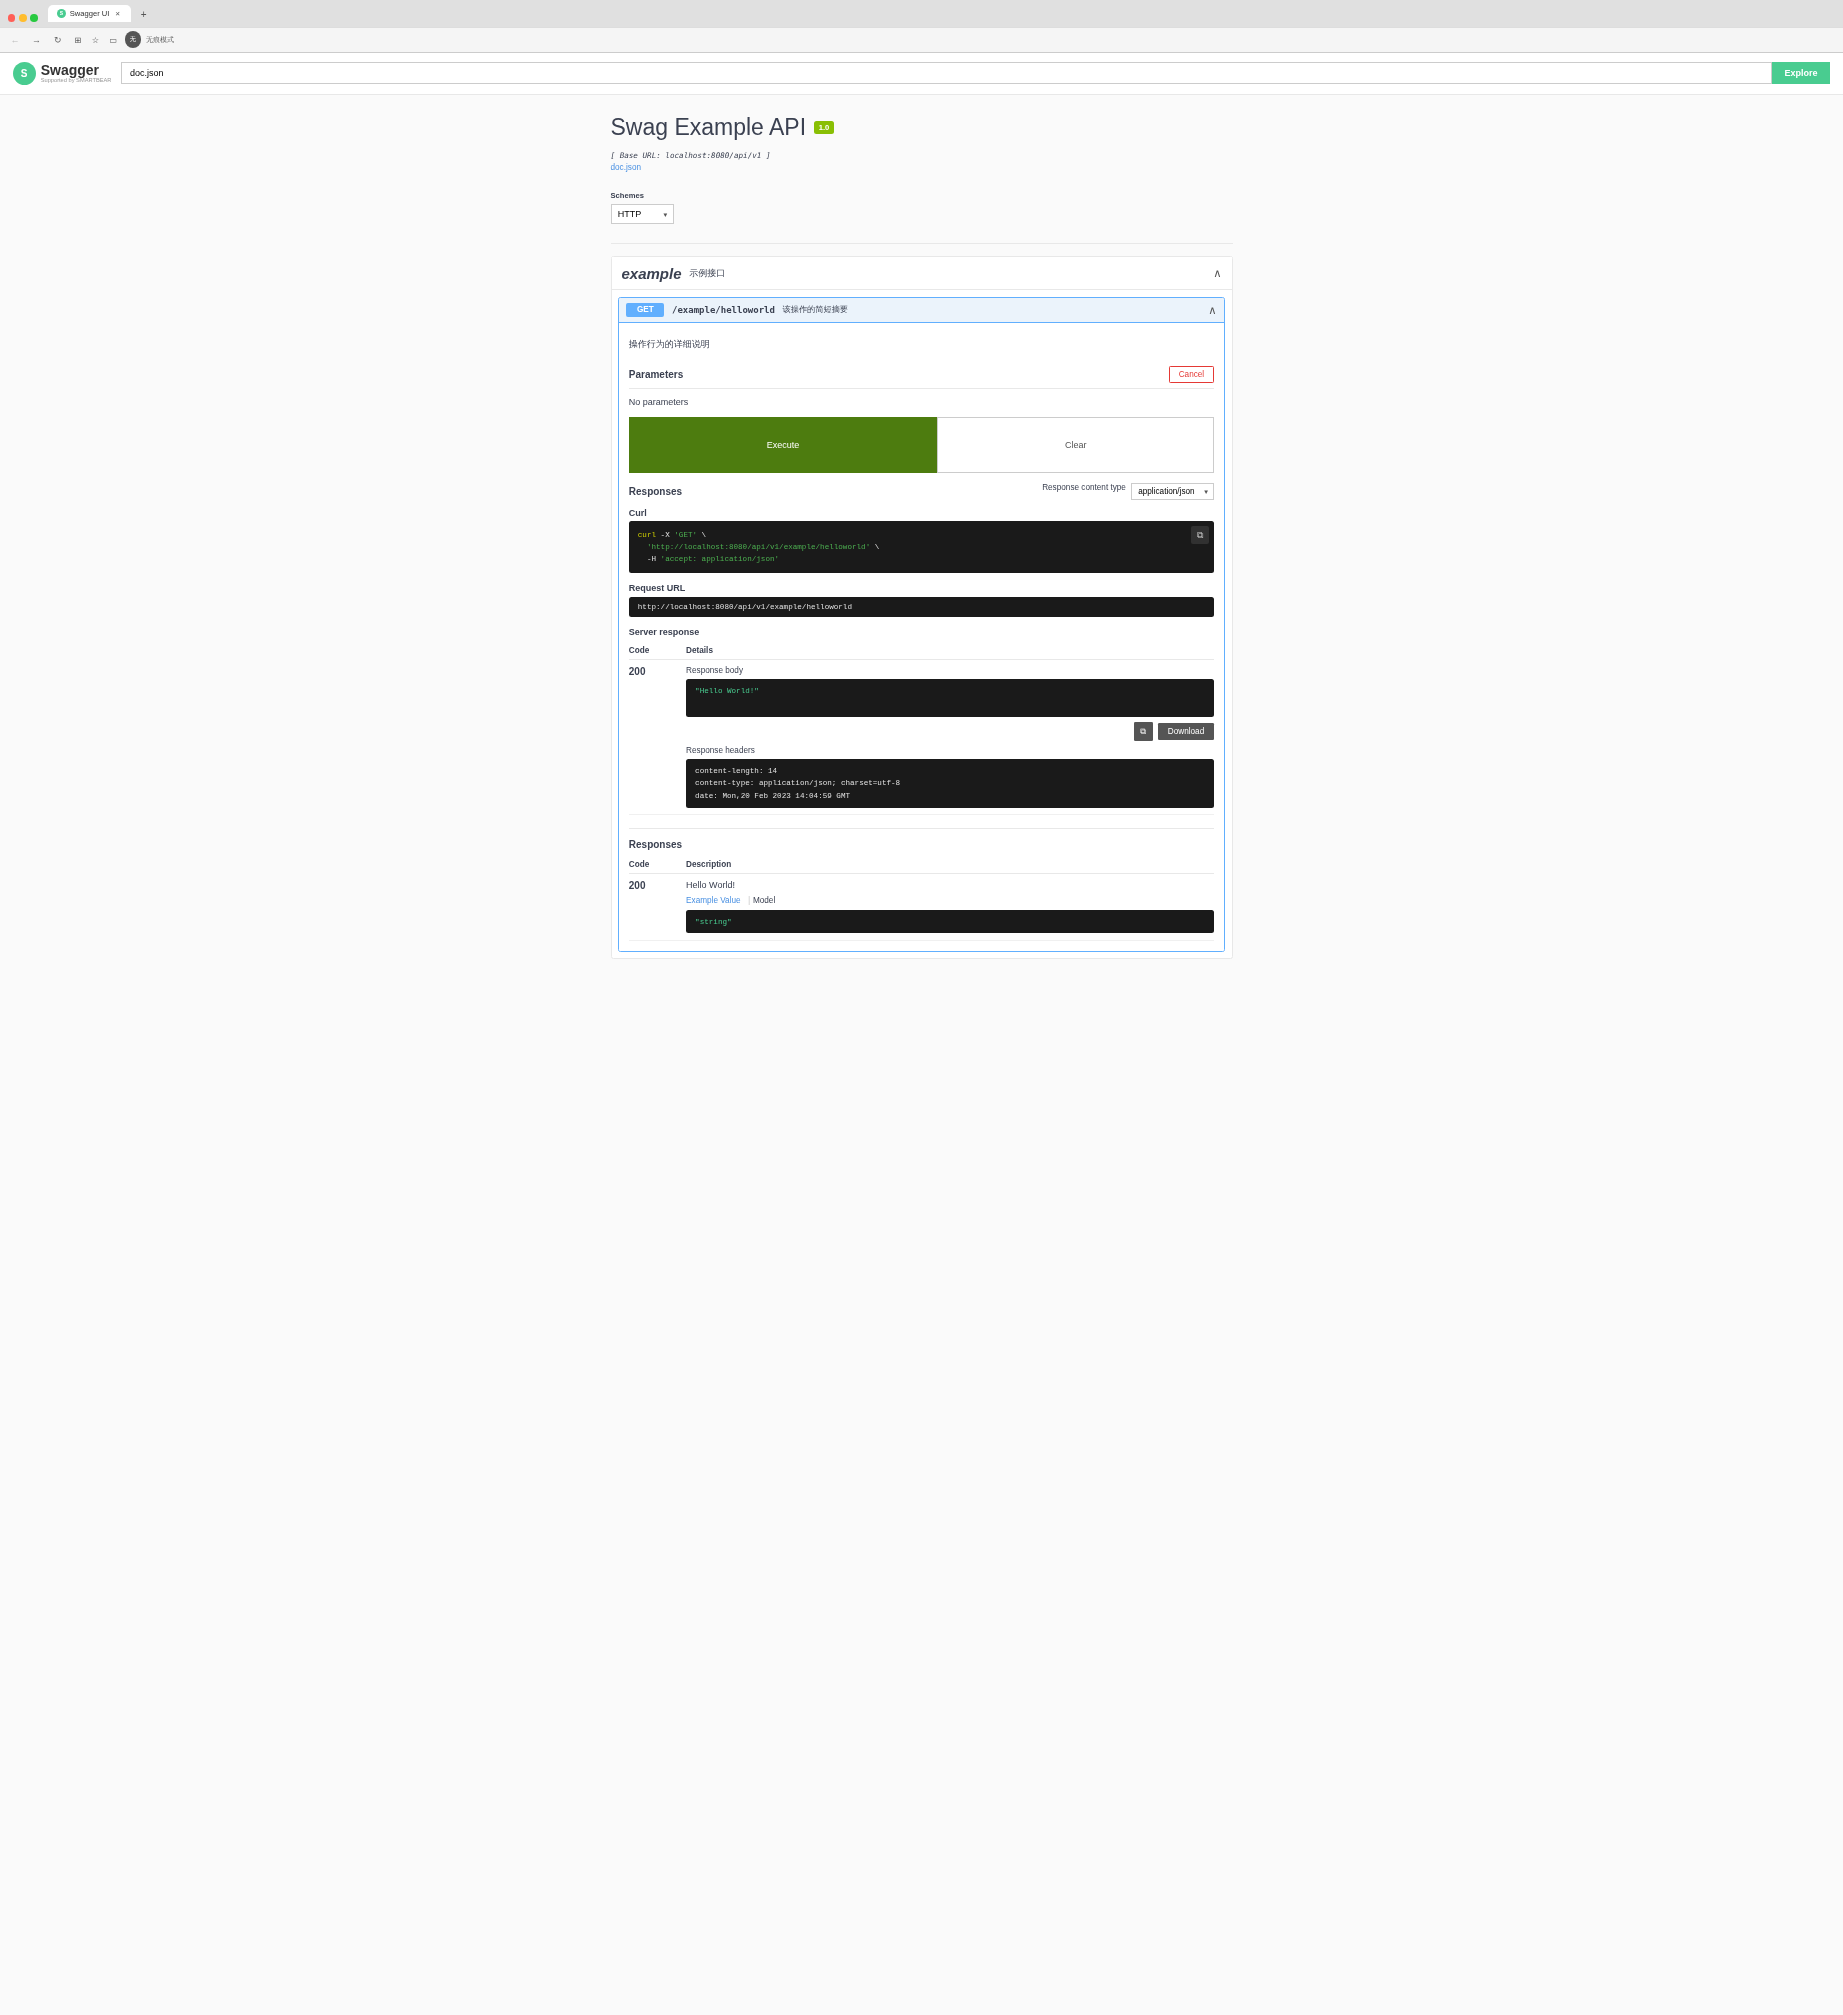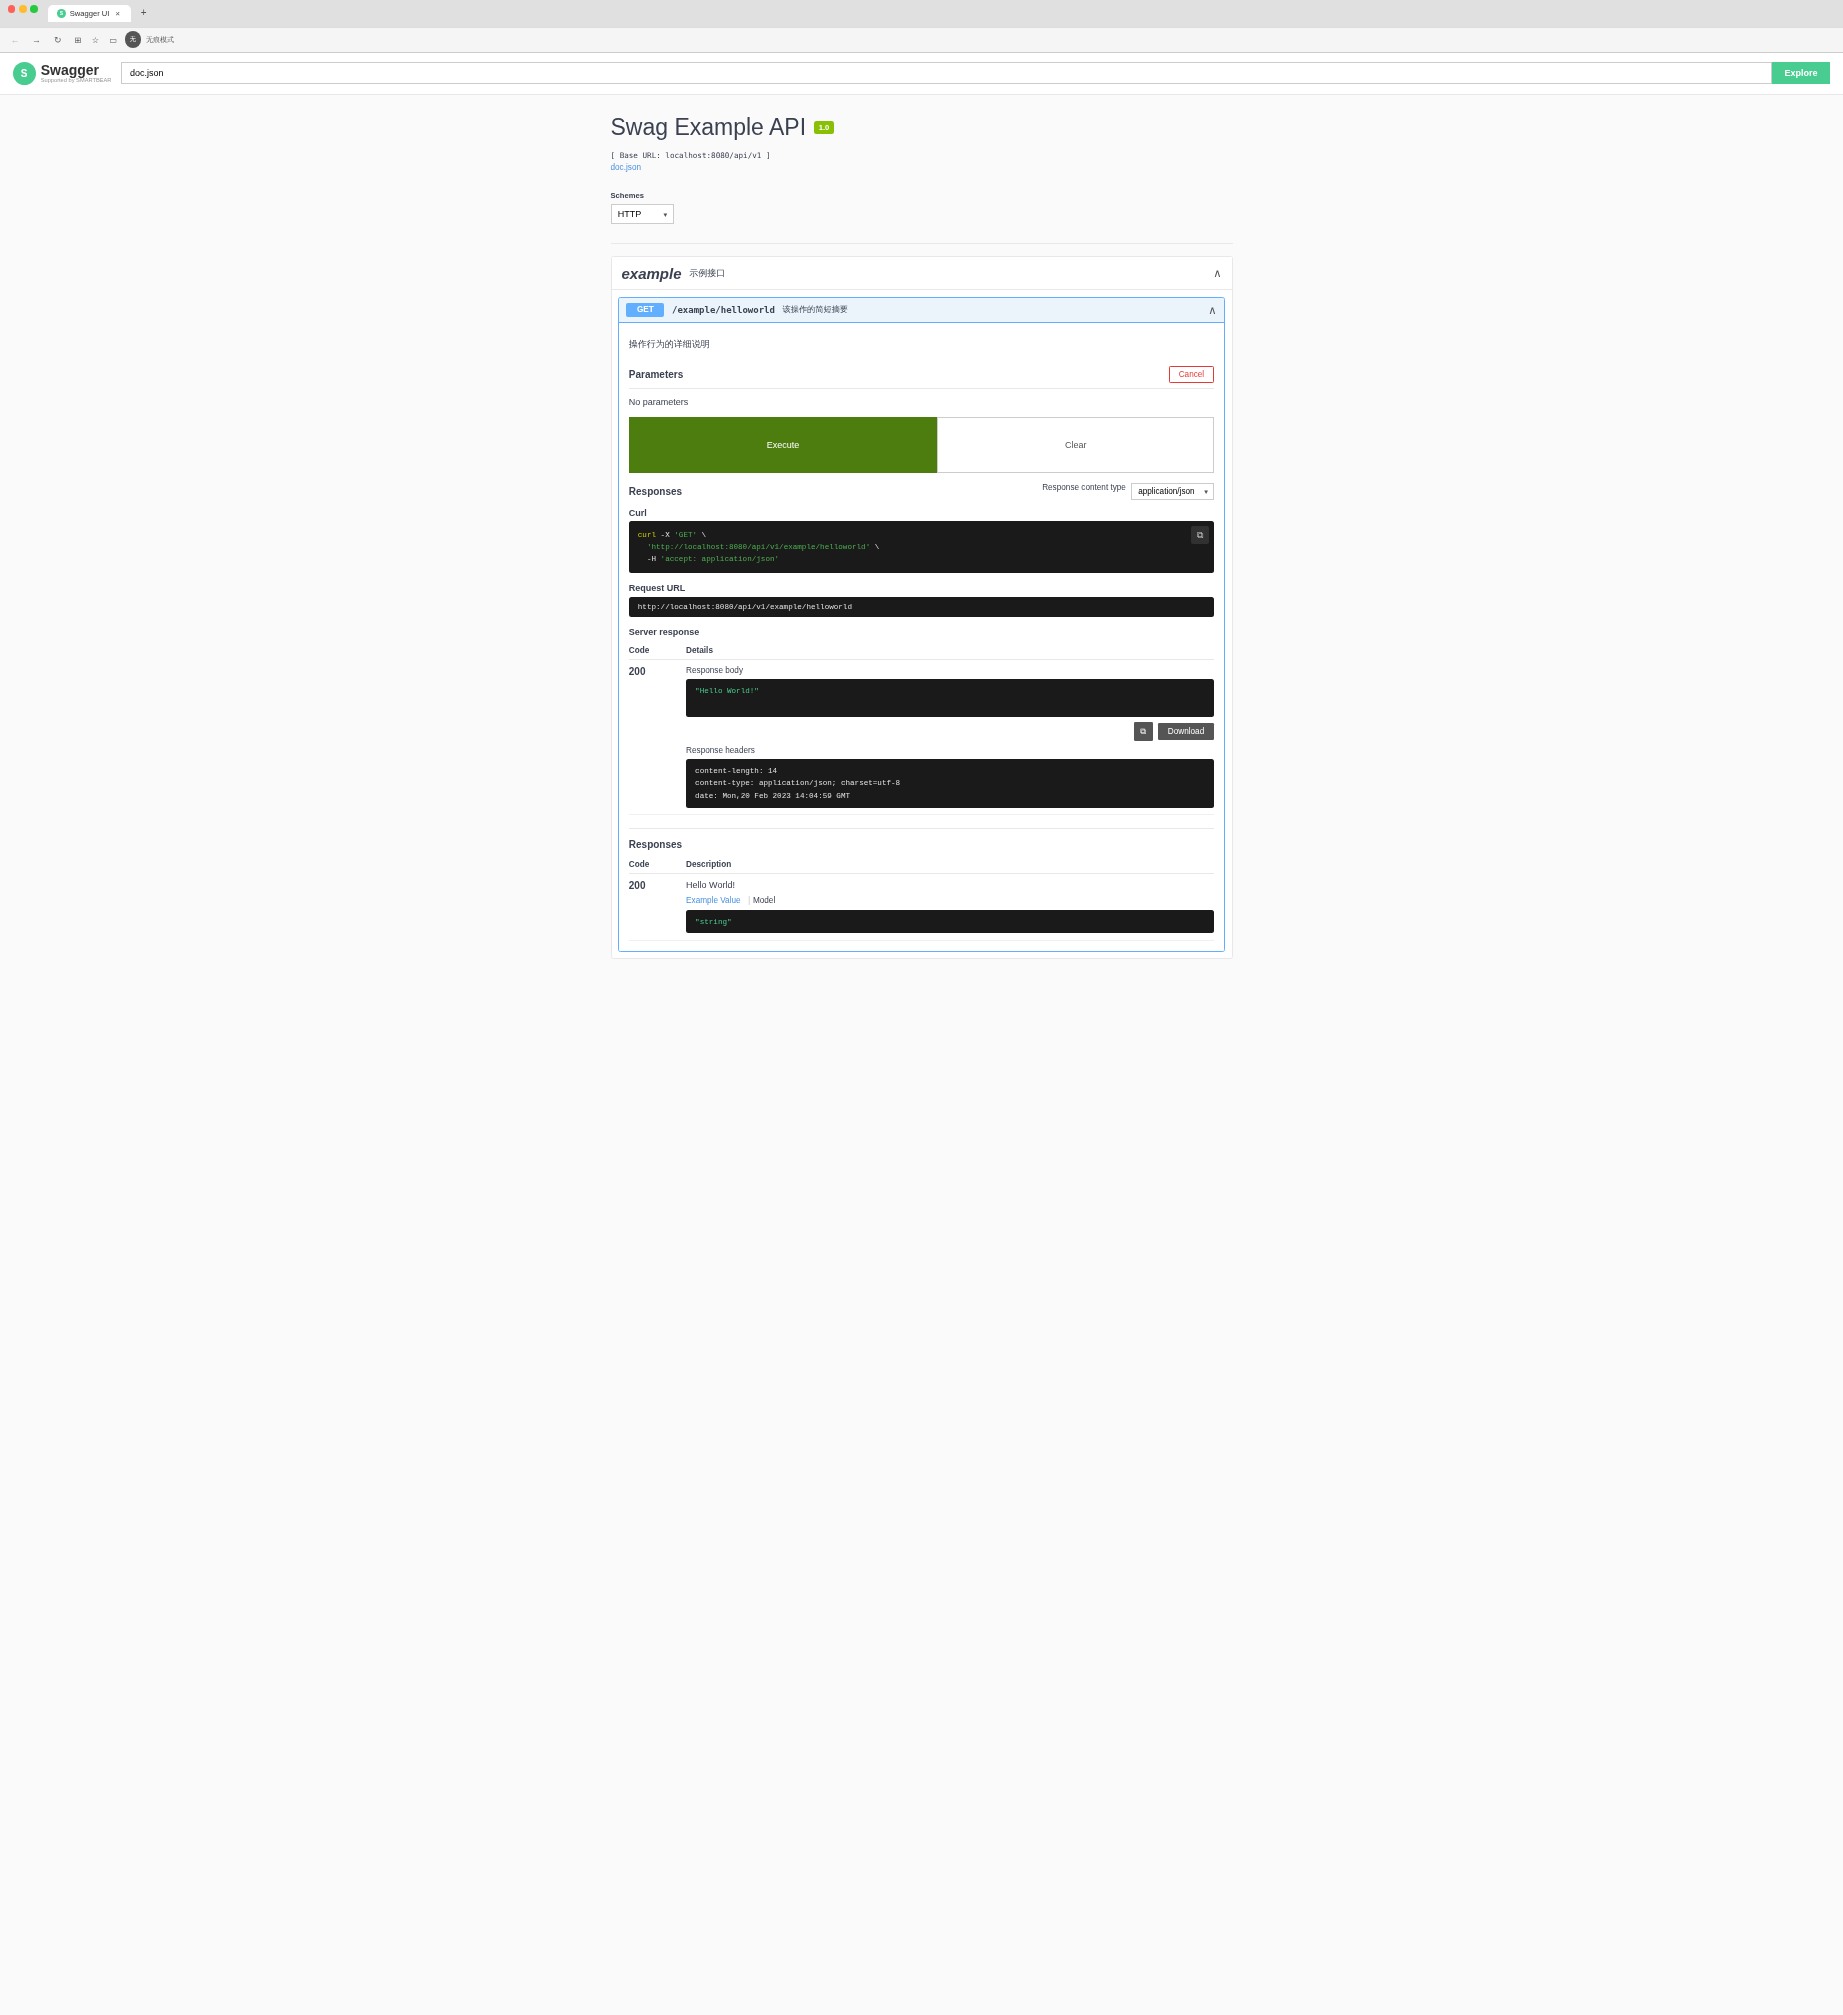--- a/index.html
+++ b/index.html
@@ -1,20 +1,20 @@
 <!DOCTYPE html>
 <html style="font-size:10px"><head>
   <meta charset="utf-8">
   <style>
     * { box-sizing: border-box; margin: 0; padding: 0; }
     body { font-family: -apple-system, BlinkMacSystemFont, 'Segoe UI', sans-serif; background: #f0f0f0; font-size: 9px; }
 
     
     .browser-chrome { background: #e8e8e8; border-bottom: 0.6px solid #ccc; }
-    .browser-titlebar { display: flex; align-items: flex-start; padding: 5px 7.6px; gap: 5px; background: #e0e0e0; }
+    .browser-titlebar { display: flex; align-items: flex-end; padding: 5px 7.6px; gap: 5px; background: #e0e0e0; }
     .browser-dots { display: flex; gap: 3.8px; }
     .dot { width: 7.6px; height: 7.6px; border-radius: 50%; }
     .dot-red { background: #ff5f57; }
     .dot-yellow { background: #ffbd2e; }
     .dot-green { background: #28c940; }
     .browser-tab { display: flex; align-items: center; gap: 3.8px; background: white; padding: 3.8px 9px; border-radius: 5px 5px 0 0; font-size: 7.6px; color: #333; margin-left: 5px; }
     .browser-tab-favicon { width: 9px; height: 9px; border-radius: 50%; background: #49cc90; display: flex; align-items: center; justify-content: center; color: white; font-size: 5px; font-weight: bold; }
     .browser-tab-close { width: 9px; height: 9px; border-radius: 50%; display: flex; align-items: center; justify-content: center; font-size: 6.3px; color: #666; cursor: pointer; }
     .browser-new-tab { width: 15px; height: 15px; display: flex; align-items: center; justify-content: center; font-size: 10px; color: #555; cursor: pointer; }
     .browser-toolbar { display: flex; align-items: center; padding: 3.8px 7.6px; gap: 6.3px; background: #f5f5f5; border-top: 0.6px solid #ddd; }
@@ -38,21 +38,21 @@
     .swagger-url-bar { flex: 1; display: flex; }
     .swagger-url-input { flex: 1; border: 0.6px solid #ccc; padding: 5px 7.6px; font-size: 9px; outline: none; }
     .swagger-explore-btn { background: #49cc90; color: white; border: none; padding: 5px 12.7px; font-size: 9px; font-weight: 600; cursor: pointer; }
 
     
     .swagger-content { padding: 12.7px 25px; max-width: 672px; margin: 0 auto; background: #fafafa; }
     .api-title-section { margin-bottom: 12.7px; padding: 6.3px 0; }
     .api-title { display: flex; align-items: center; gap: 7.6px; margin-bottom: 10px; }
     .api-title-text { font-size: 23px; font-weight: 300; color: #3b4151; }
     .api-version-badge { background: #89bf04; color: white; font-size: 7.6px; padding: 1.9px 5px; border-radius: 2.5px; font-weight: 600; }
-    .api-base-url { font-size: 7.6px; color: #3b4151; font-family: monospace; margin-bottom: 2.5px; }
+    .api-base-url { font-size: 7.6px; color: #3b4151; font-family: monospace; margin-bottom: 2.5px; font-style: italic; }
     .api-doc-link { color: #4990e2; font-size: 8.2px; text-decoration: none; cursor: pointer; }
 
     .schemes-section { margin: 12.7px 0 19px; }
     .schemes-label { font-size: 7.6px; color: #3b4151; font-weight: 700; margin-bottom: 3.8px; }
     .schemes-select { border: 0.6px solid #ccc; padding: 3.8px 18px 3.8px 6.3px; font-size: 9px; background: white; cursor: pointer; appearance: none; -webkit-appearance: none; position: relative; min-width: 63px; }
     .schemes-select-wrapper { position: relative; display: inline-block; }
     .schemes-select-wrapper::after { content: '▼'; position: absolute; right: 5px; top: 50%; transform: translateY(-50%); font-size: 6.3px; color: #555; pointer-events: none; }
 
     
     .section-divider { border: none; border-top: 0.6px solid #e8e8e8; margin: 12.7px 0; }

